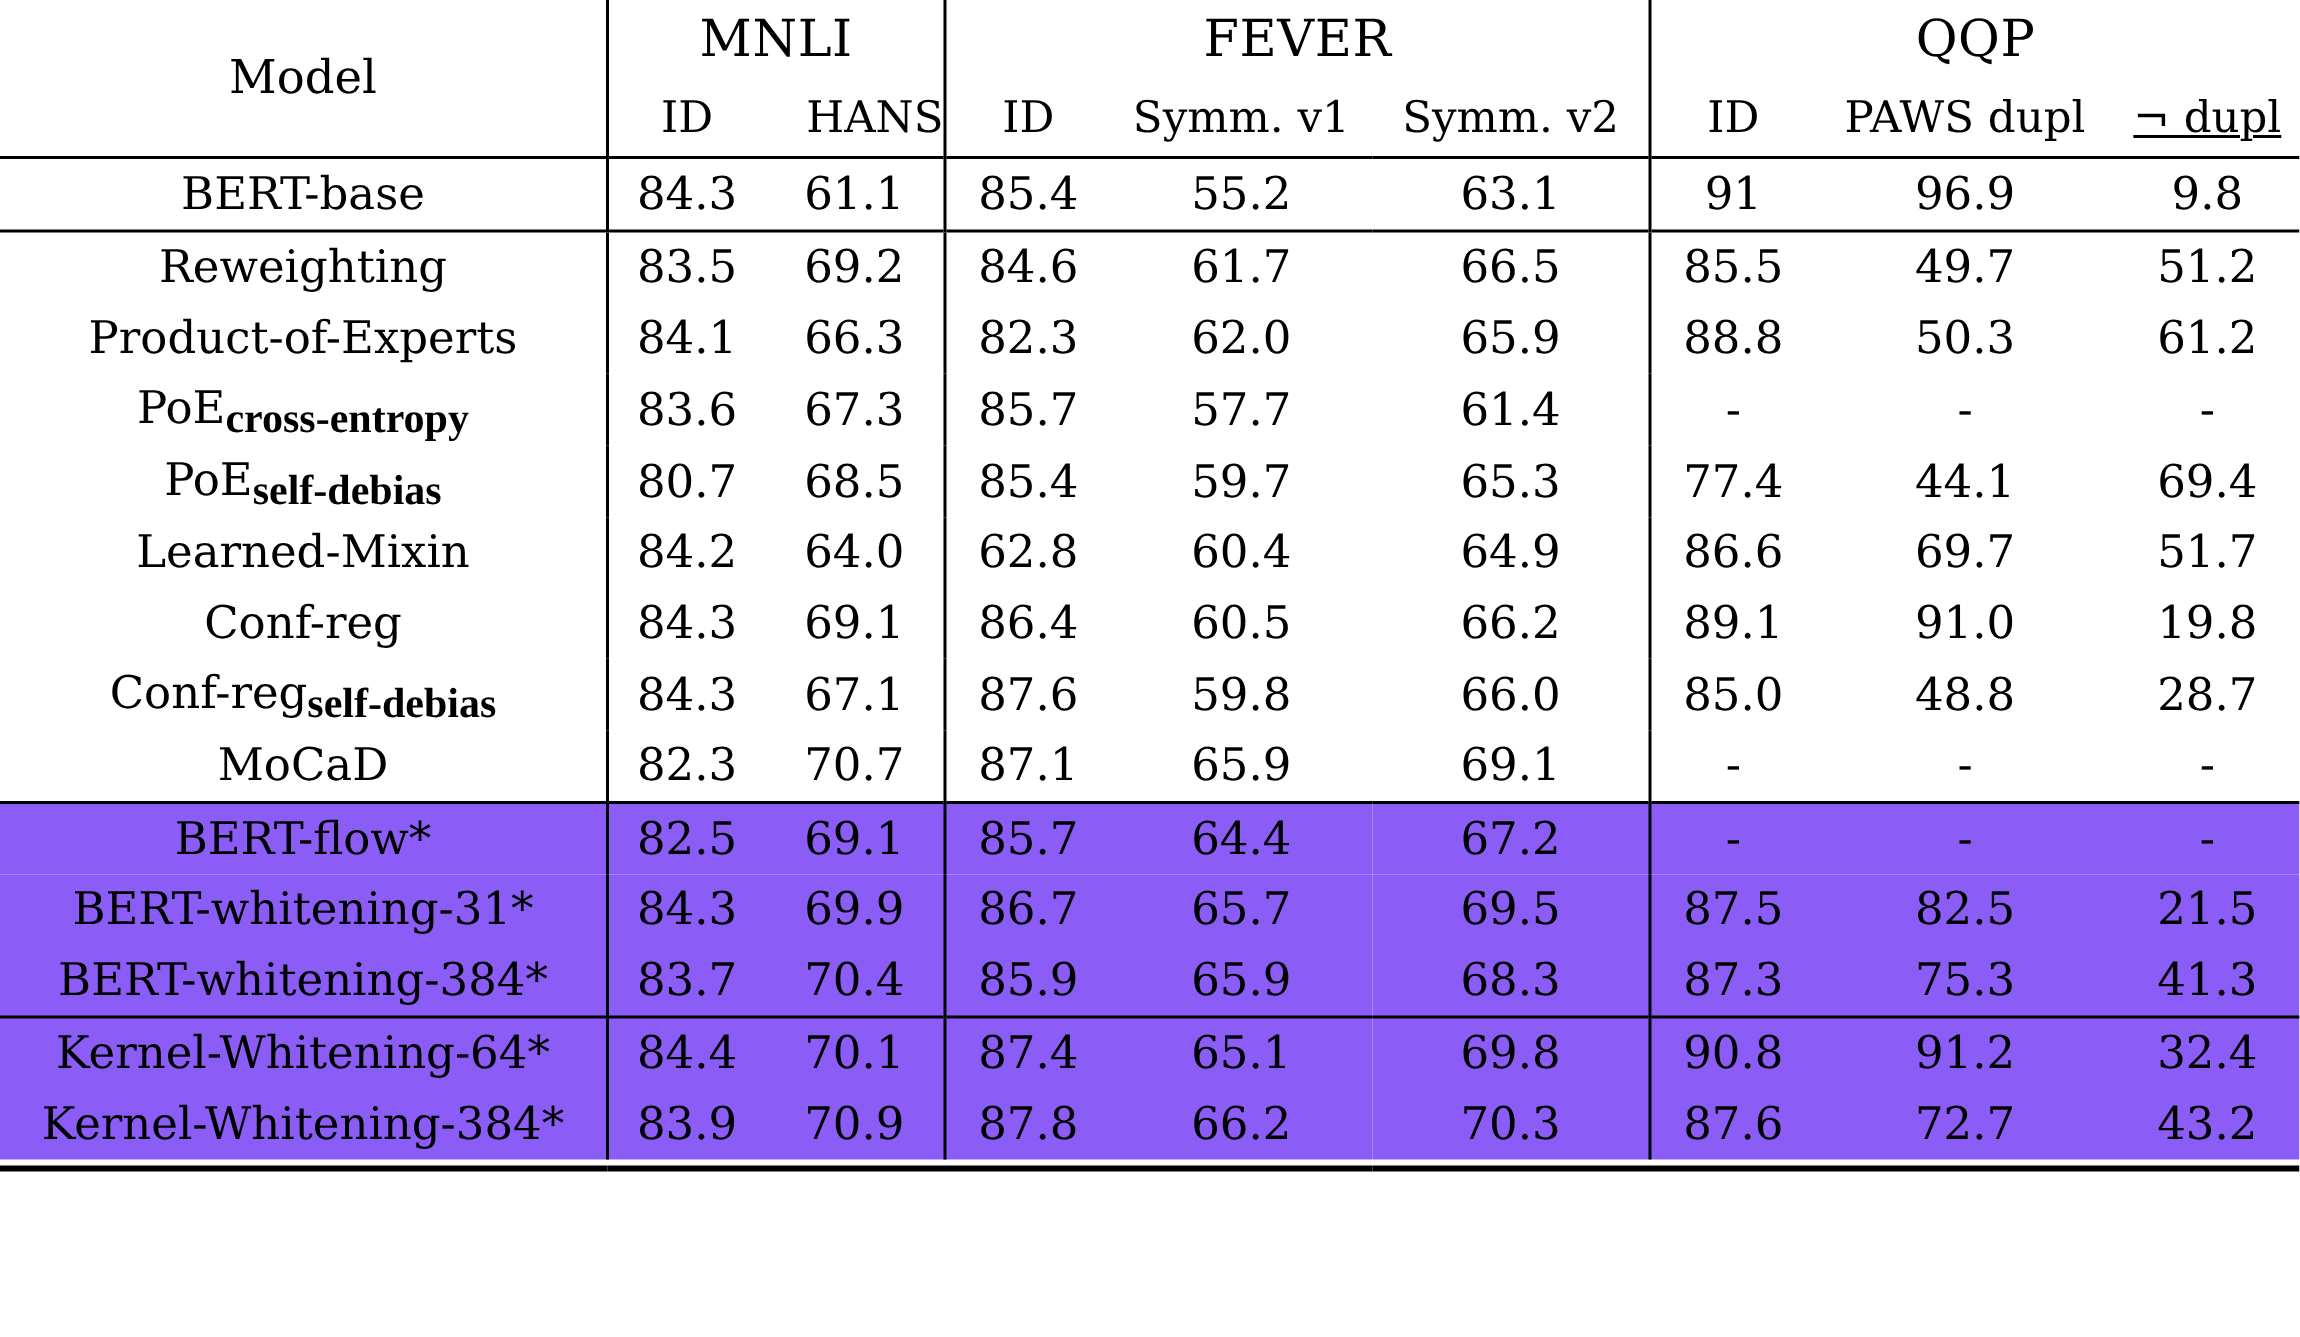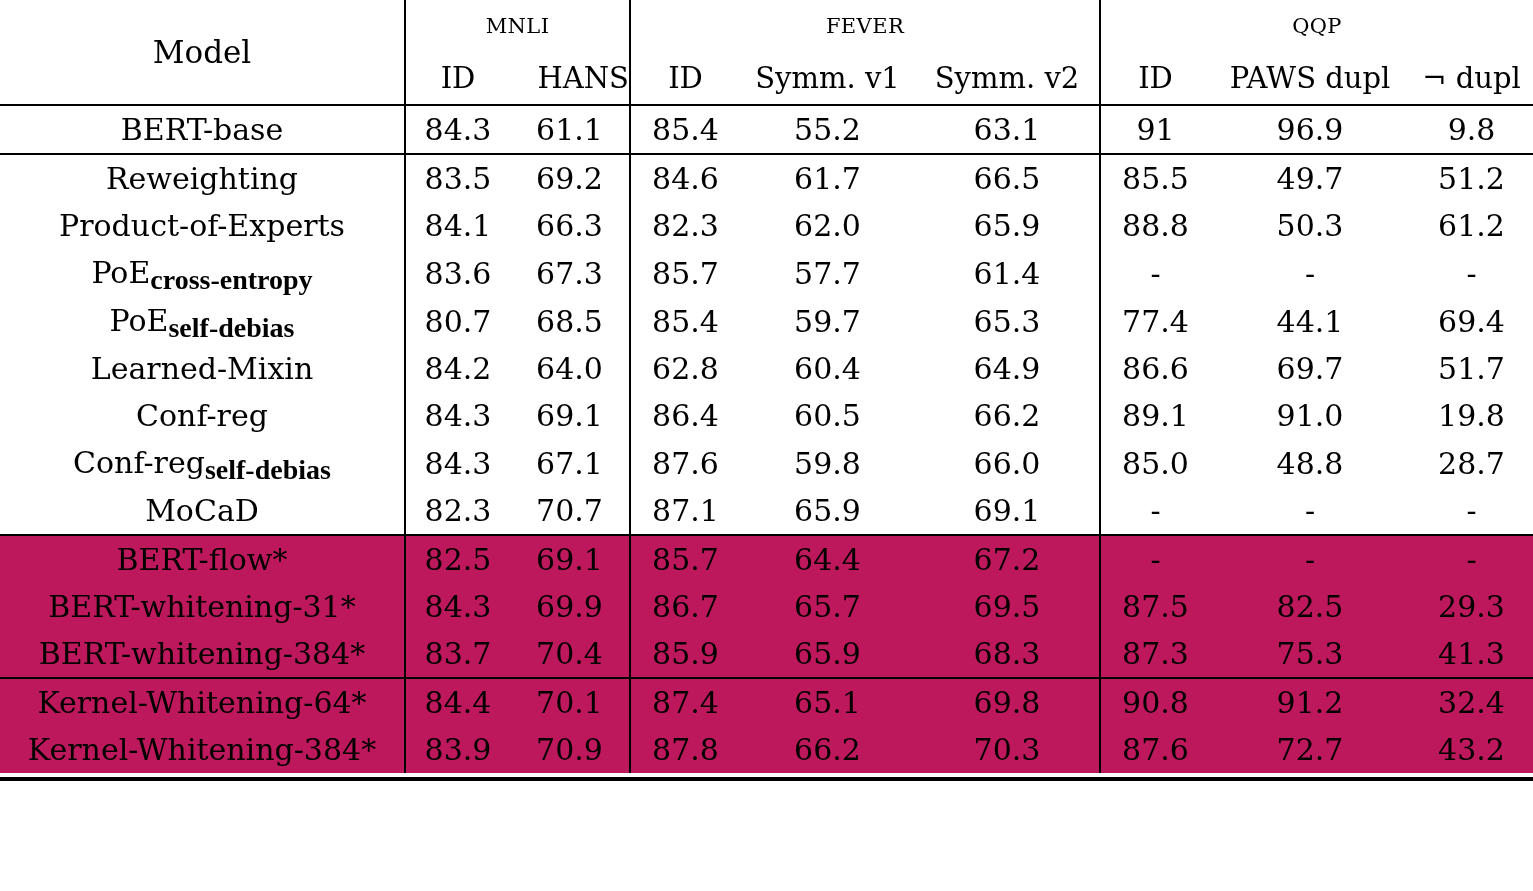--- a/index.html
+++ b/index.html
@@ -38,34 +38,34 @@
   
   .vsep { border-left: 2.5px solid #000; }
 
   .model-col {
     text-align: left;
     padding-left: 16px;
     width: 405px;
   }
   .grouphead {
     font-weight: bold;
-    font-size: 21px;
+    font-size: 34px;
     letter-spacing: 0.4px;
   }
   .subhead {
     font-size: 29px;
   }
   .model-head {
     font-weight: bold;
     font-size: 31px;
     text-align: center;
     padding-left: 0;
   }
   .bold { font-weight: bold; }
-  .hl { background: #be185d; }
+  .hl { background: #8b5cf6; }
   .row-cell { height: 47px; line-height: 47px; }
   .sub { font-weight: bold; font-size: 28px; vertical-align: baseline; position: relative; top: 6px; font-family: Liberation Serif, serif; }
   
   col.c-model { width: 405px; }
   col.c-mnli-id { width: 105px; }
   col.c-mnli-hans { width: 120px; }
   col.c-fever-id { width: 110px; }
   col.c-fever-s1 { width: 175px; }
   col.c-fever-s2 { width: 185px; }
   col.c-qqp-id { width: 110px; }
@@ -96,21 +96,21 @@
           <th class="grouphead vsep" colspan="3" style="height: 52px;">QQP</th>
         </tr>
         <tr class="thinrule">
           <th class="subhead vsep" style="height: 52px;">ID</th>
           <th class="subhead" style="height: 52px; text-align: right;">HANS</th>
           <th class="subhead vsep" style="height: 52px;">ID</th>
           <th class="subhead" style="height: 52px;">Symm. v1</th>
           <th class="subhead" style="height: 52px;">Symm. v2</th>
           <th class="subhead vsep" style="height: 52px;">ID</th>
           <th class="subhead" style="height: 52px;">PAWS dupl</th>
-          <th class="subhead" style="height: 52px;">¬ dupl</th>
+          <th class="subhead" style="height: 52px; text-decoration: underline;">¬ dupl</th>
         </tr>
         <tr class="midrule">
           <td class="model-col row-cell"><span>BERT-base</span></td>
           <td class="row-cell vsep">84.3</td>
           <td class="row-cell">61.1</td>
           <td class="row-cell vsep">85.4</td>
           <td class="row-cell">55.2</td>
           <td class="row-cell">63.1</td>
           <td class="row-cell vsep">91</td>
           <td class="row-cell">96.9</td>
@@ -217,21 +217,21 @@
         </tr>
         <tr class="hl">
           <td class="model-col row-cell bold"><span>BERT-whitening-31*</span></td>
           <td class="row-cell vsep">84.3</td>
           <td class="row-cell">69.9</td>
           <td class="row-cell vsep">86.7</td>
           <td class="row-cell">65.7</td>
           <td class="row-cell">69.5</td>
           <td class="row-cell vsep">87.5</td>
           <td class="row-cell">82.5</td>
-          <td class="row-cell">29.3</td>
+          <td class="row-cell">21.5</td>
         </tr>
         <tr class="hl">
           <td class="model-col row-cell bold"><span>BERT-whitening-384*</span></td>
           <td class="row-cell vsep">83.7</td>
           <td class="row-cell">70.4</td>
           <td class="row-cell vsep">85.9</td>
           <td class="row-cell">65.9</td>
           <td class="row-cell">68.3</td>
           <td class="row-cell vsep">87.3</td>
           <td class="row-cell">75.3</td>

